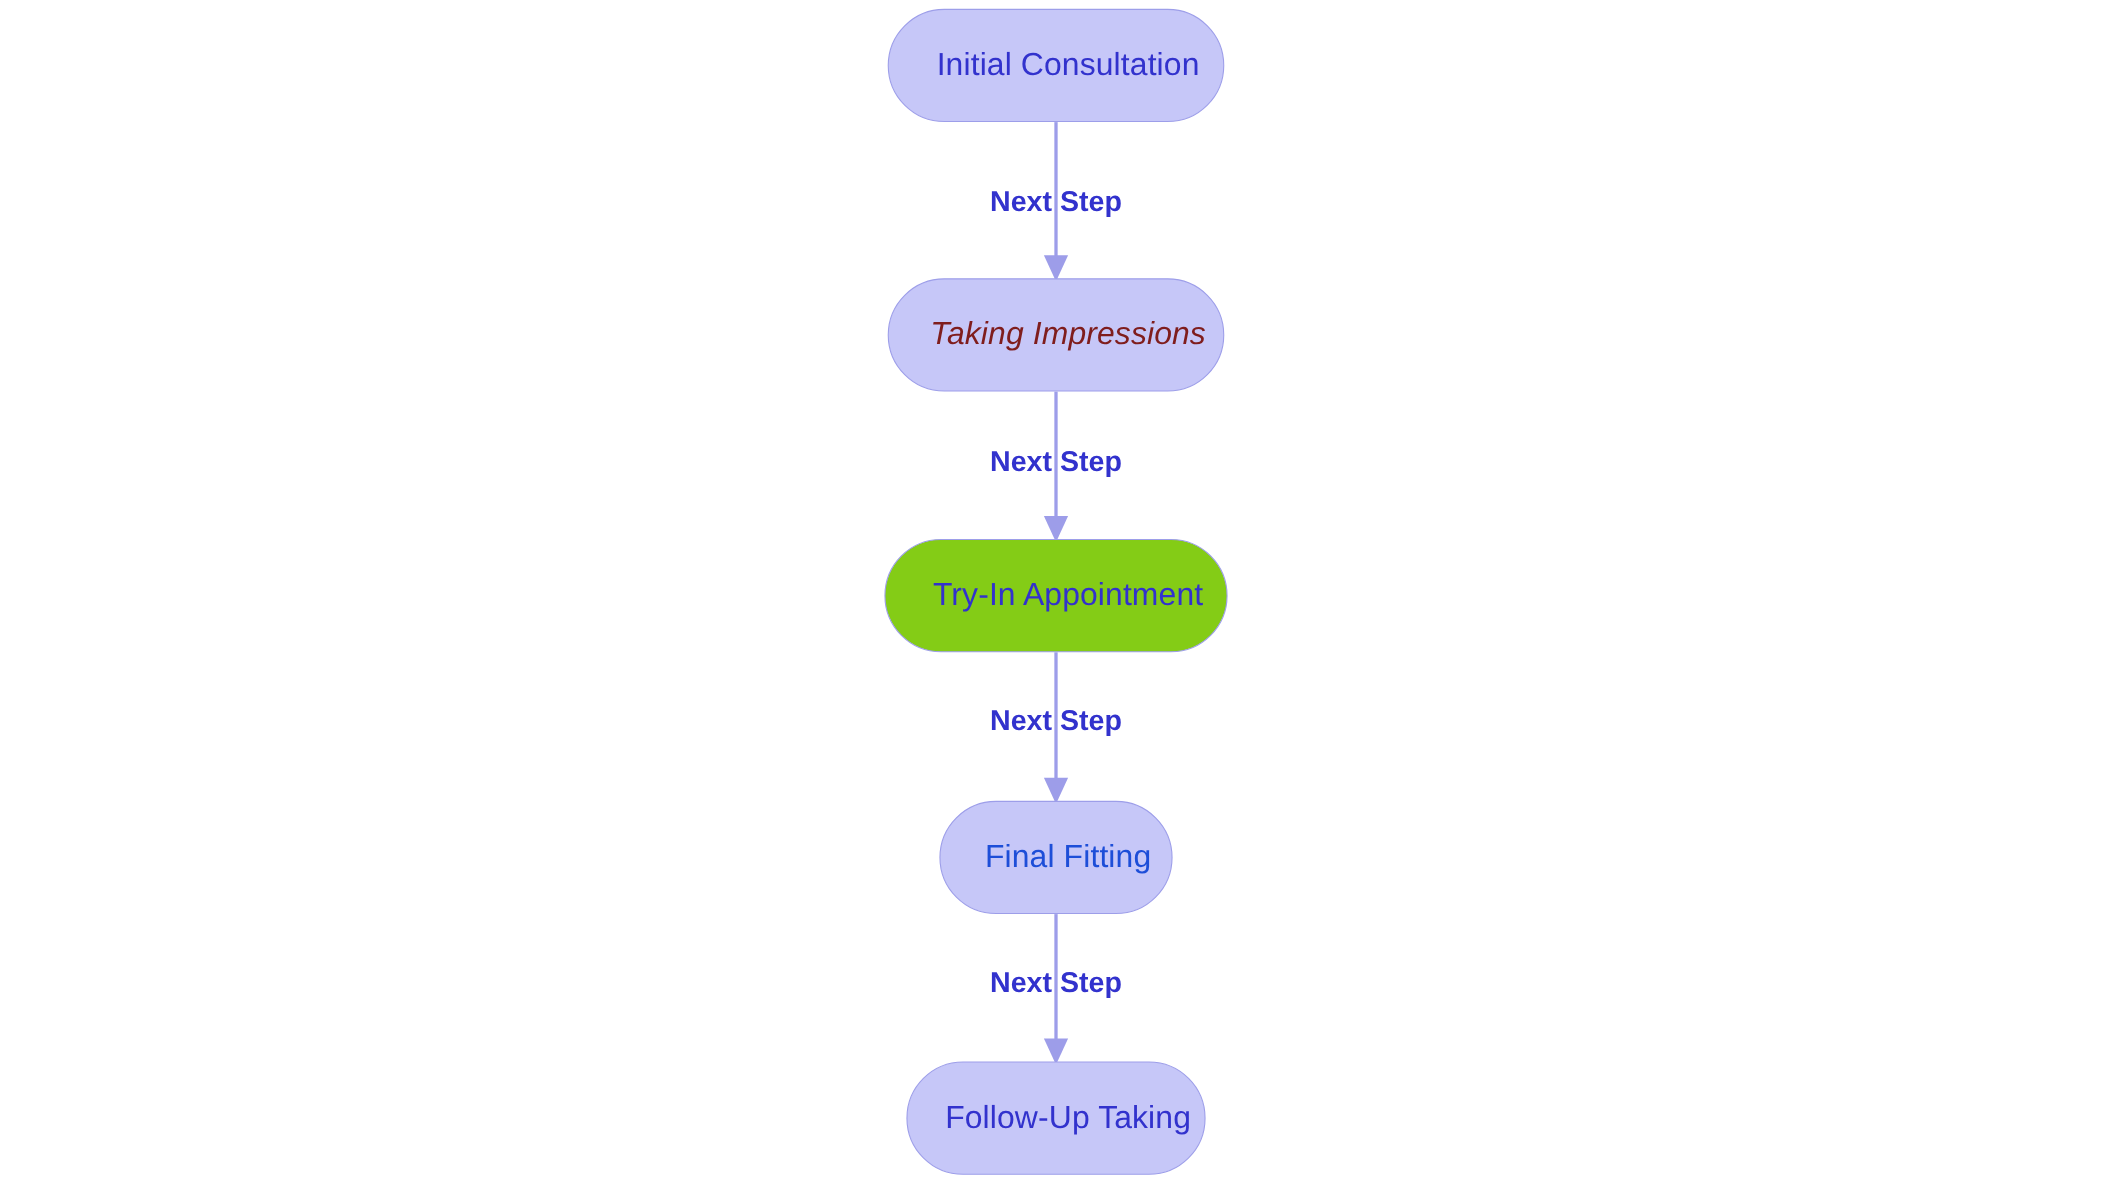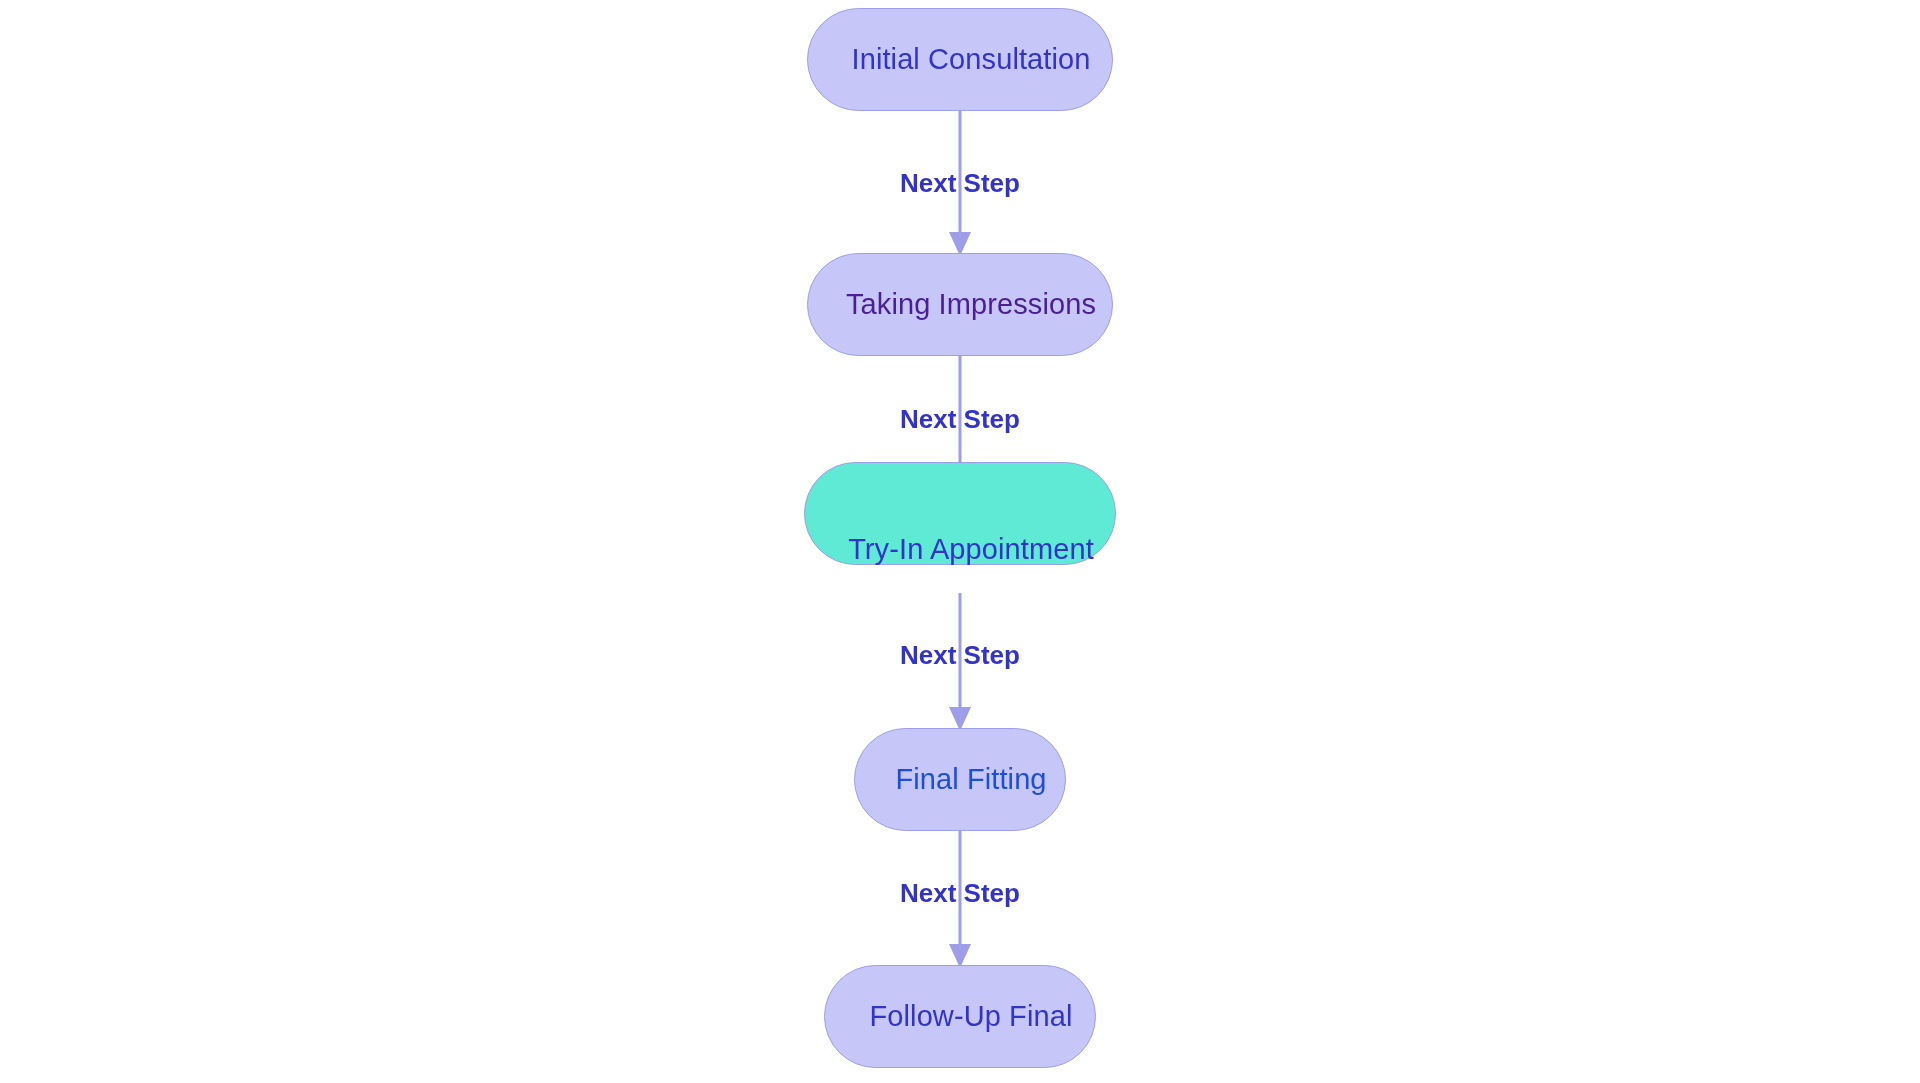--- a/index.html
+++ b/index.html
@@ -104,24 +104,24 @@
       <svg width="140" height="137" viewBox="0 0 140 137">
         <line x1="70" y1="0" x2="70" y2="117" stroke="#9d9de9" stroke-width="3"></line>
         <polygon points="59,113 81,113 70,137" fill="#9d9de9"></polygon>
       </svg>
     </div>
     <div class="edge-label" style="top: 880px; color: rgb(50, 50, 205);">Next Step</div>
     <div class="node" style="top: 8px; width: 306px; background: rgb(198, 199, 248); border-color: rgb(157, 158, 233);">
       <span class="node-label" style="color: rgb(50, 50, 205);">Initial Consultation</span>
     </div>
     <div class="node" style="top: 253px; width: 306px; background: rgb(198, 199, 248); border-color: rgb(157, 158, 233);">
-      <span class="node-label" style="color: #4c1d95;">Taking Impressions</span>
+      <span class="node-label" style="color: #7f1d1d; font-style: italic;">Taking Impressions</span>
     </div>
-    <div class="node" style="top: 462px; width: 312px; background: #5eead4; border-color: rgb(157, 158, 233); align-items: flex-end;">
+    <div class="node" style="top: 490px; width: 312px; background: #84cc16; border-color: rgb(157, 158, 233);">
       <span class="node-label" style="color: rgb(50, 50, 205);">Try-In Appointment</span>
     </div>
     <div class="node" style="top: 728px; width: 212px; background: rgb(198, 199, 248); border-color: rgb(157, 158, 233);">
       <span class="node-label" style="color: #1d4ed8;">Final Fitting</span>
     </div>
     <div class="node" style="top: 965px; width: 272px; background: rgb(198, 199, 248); border-color: rgb(157, 158, 233);">
-      <span class="node-label" style="color: rgb(50, 50, 205);">Follow-Up Final</span>
+      <span class="node-label" style="color: rgb(50, 50, 205);">Follow-Up Taking</span>
     </div>
   </div>
 
 </body></html>

